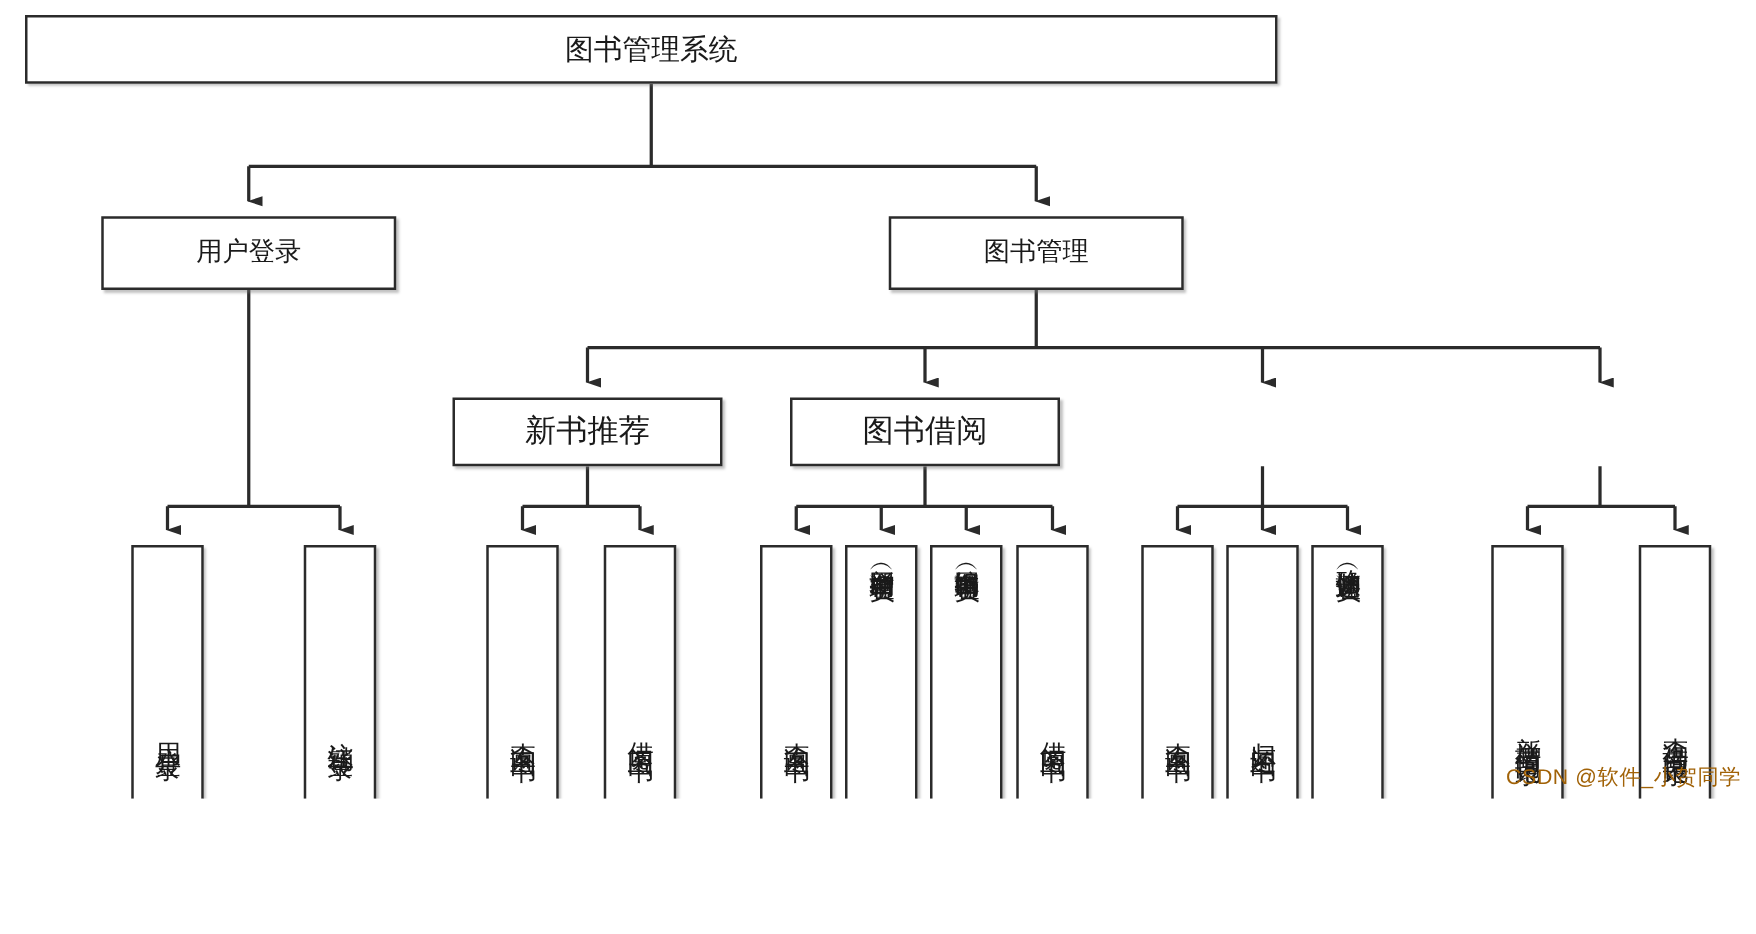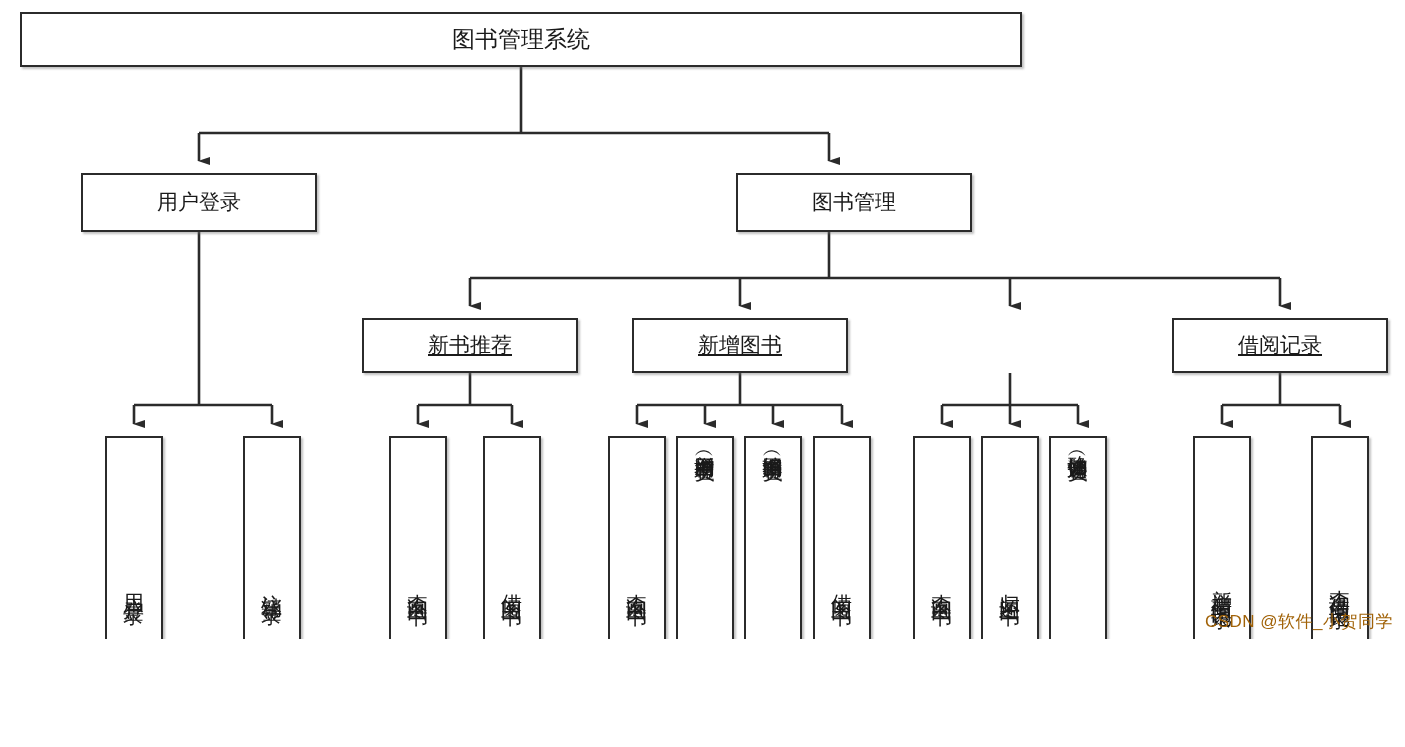--- a/index.html
+++ b/index.html
@@ -58,22 +58,21 @@
   .node-h {
     height: 59px;
   }
   .node-h .label {
     font-size: 21px;
   }
   .node-t3 {
     height: 55px;
   }
   .node-t3 .label {
-    font-size: 21px;
-    text-decoration: underline;
+    font-size: 25px;
   }
   
   .node-leaf {
     top: 436px;
     width: 58px;
     height: 297px;
     align-items: flex-start;
     justify-content: center;
     padding-top: 6px;
   }
@@ -166,32 +165,29 @@
     </g>
   </svg>
 
   <div class="node node-root">
     <span class="label">图书管理系统</span>
   </div>
 
   <div class="node node-h" style="left:81px; top:173px; width:236px;">
     <span class="label">用户登录</span>
   </div>
-  <div class="node node-h" style="left:736px; top:173px; width:236px;">
+  <div class="node node-h" style="left:711px; top:173px; width:236px;">
     <span class="label">图书管理</span>
   </div>
 
   <div class="node node-t3" style="left:362px; top:318px; width:216px;">
     <span class="label">新书推荐</span>
   </div>
   <div class="node node-t3" style="left:632px; top:318px; width:216px;">
-    <span class="label">新增图书</span>
-  </div>
-  <div class="node node-t3" style="left:1172px; top:318px; width:216px;">
-    <span class="label">借阅记录</span>
+    <span class="label">图书借阅</span>
   </div>
 
   <div class="node node-leaf leaf-short" style="left:105px;">
     <span class="label">用户登录</span>
   </div>
   <div class="node node-leaf leaf-short" style="left:243px;">
     <span class="label">注销登录</span>
   </div>
 
   <div class="node node-leaf leaf-short" style="left:389px;">

